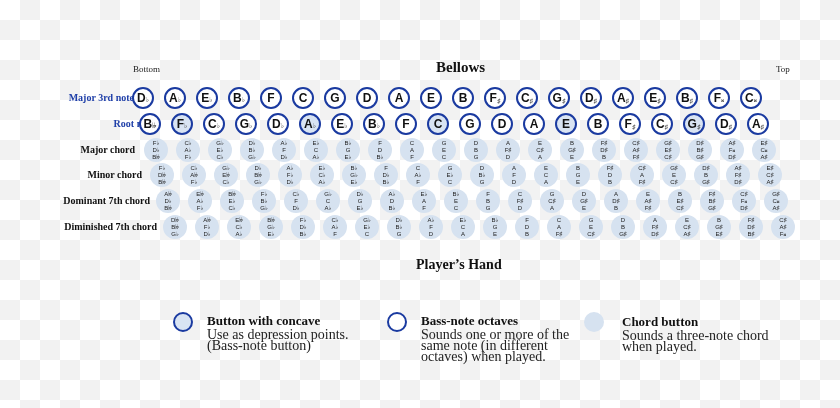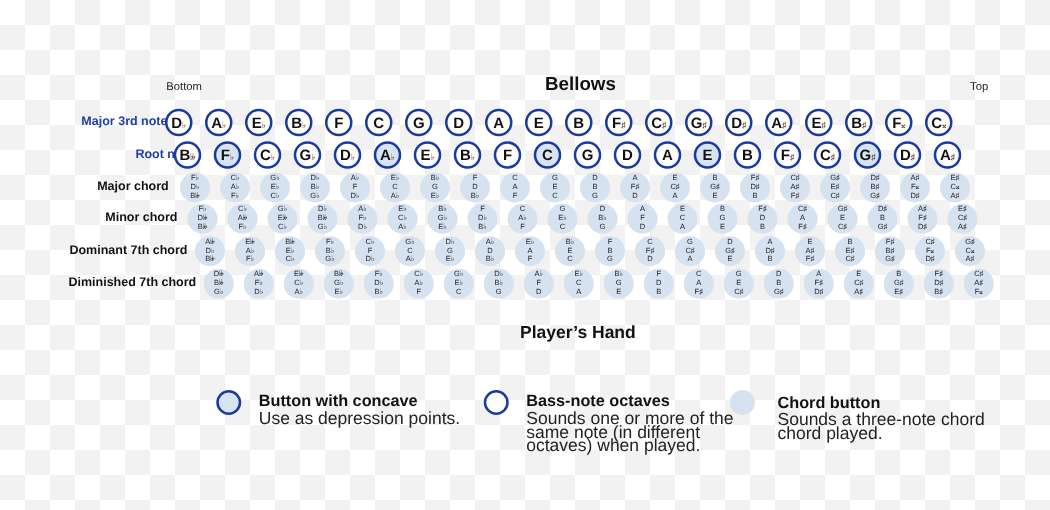--- a/index.html
+++ b/index.html
@@ -7,21 +7,21 @@
     width:840px; height:408px; overflow:hidden; position:relative;
     background-color:#ffffff;
     background-image:
       linear-gradient(45deg, #f2f2f2 25%, transparent 25%, transparent 75%, #f2f2f2 75%),
       linear-gradient(45deg, #f2f2f2 25%, transparent 25%, transparent 75%, #f2f2f2 75%);
     background-size:40px 40px;
     background-position:0 0, 20px 20px;
     font-family:"Liberation Sans", sans-serif;
     color:#111;
   }
-  .abs { position:absolute; }
+  .abs { position:absolute;font-family:Liberation Serif, serif; }
   .title { font-weight:bold; font-size:15px; }
   .small-label { font-size:9px; color:#222; }
   .row-label { font-weight:bold; font-size:10px; text-align:right; white-space:nowrap; }
   .row-label.blue { color:#1f3fa8; }
   .btn {
     position:absolute; width:22px; height:22px; border-radius:50%;
     border:2px solid #1a3aa0; box-sizing:border-box; background:#fff;
     display:flex; align-items:center; justify-content:center;
     font-weight:bold; font-size:12px; color:#111;
   }
@@ -600,29 +600,30 @@
     </div>
   </div>
 
 <div class="abs title" style="left:416px;top:257px;font-size:14px;">Player’s Hand</div>
 
 <div>
   <div class="legend-circle" style="left:173px;top:312px;border:2px solid #1a3aa0;background:#d9e4f3;"></div>
   <div class="abs" style="left:207px;top:313px;">
     <div class="legend-title">Button with concave</div>
     <div class="legend-desc">Use as depression points.</div>
+    <div class="legend-desc">(Bass-note button)</div>
   </div>
 
   <div class="legend-circle" style="left:387px;top:312px;border:2px solid #1a3aa0;background:#fff;"></div>
   <div class="abs" style="left:421px;top:313px;">
     <div class="legend-title">Bass-note octaves</div>
     <div class="legend-desc">Sounds one or more of the</div>
     <div class="legend-desc">same note (in different</div>
     <div class="legend-desc">octaves) when played.</div>
   </div>
 
   <div class="legend-circle" style="left:584px;top:312px;background:#d6e2f0;"></div>
   <div class="abs" style="left:622px;top:314px;">
     <div class="legend-title">Chord button</div>
     <div class="legend-desc">Sounds a three-note chord</div>
-    <div class="legend-desc">chord played.</div>
+    <div class="legend-desc">when played.</div>
   </div>
 </div>
 
 </body></html>

